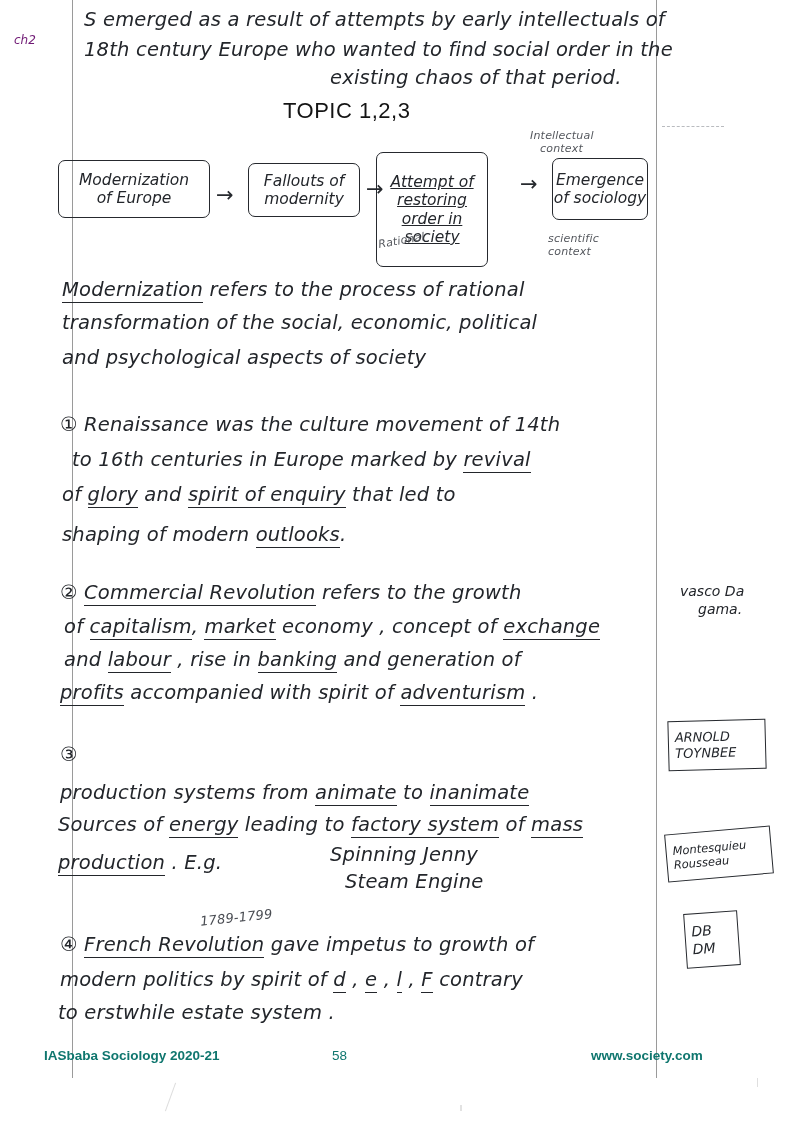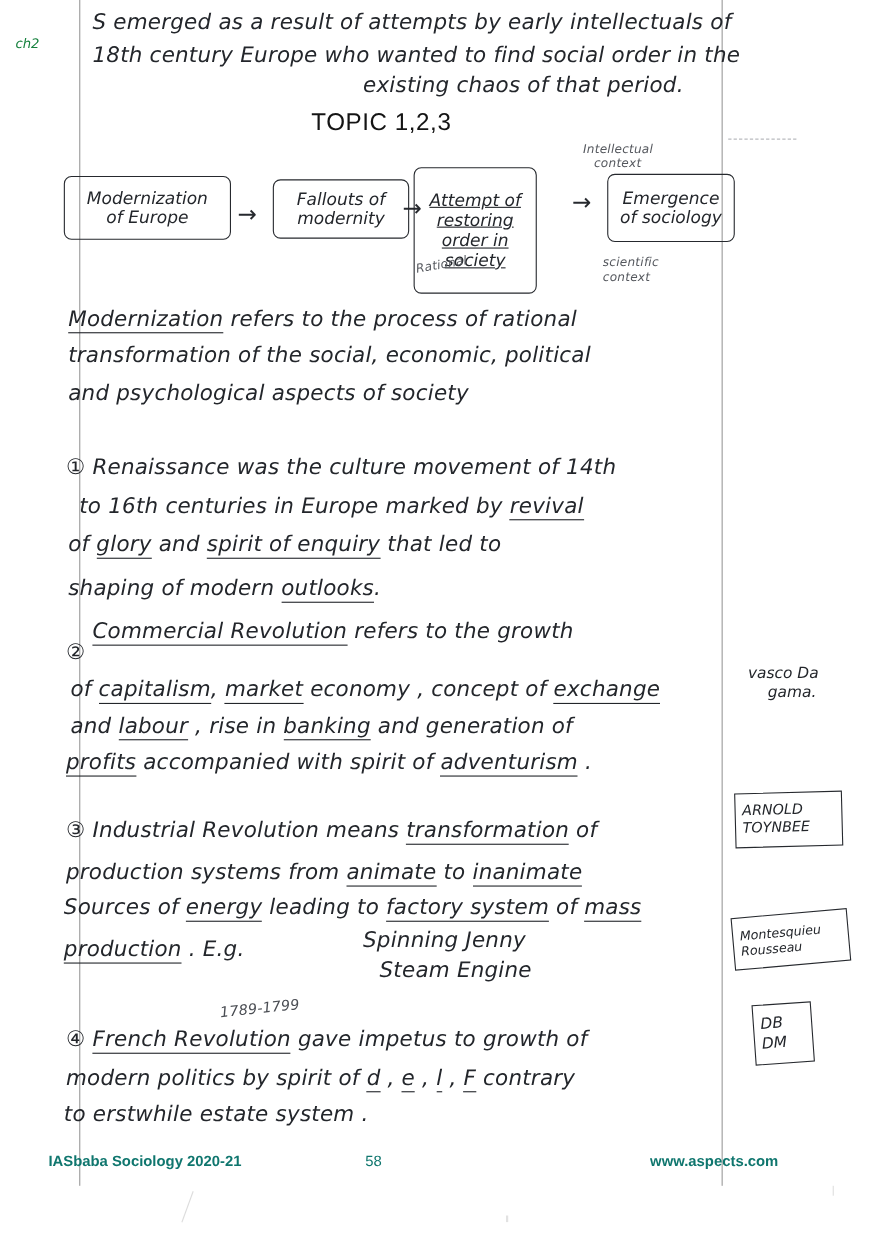--- a/index.html
+++ b/index.html
@@ -151,21 +151,21 @@
     position: absolute;
     background: #bfbfbf;
   }
   .margin-scribble {
     position: absolute;
     left: 14px;
     top: 33px;
     font-family: "DejaVu Sans", sans-serif;
     font-style: italic;
     font-size: 12px;
-    color: #15803d;
+    color: #701a75;
     white-space: nowrap;
   }
   .dash-mark {
     position: absolute;
     left: 662px;
     top: 126px;
     width: 62px;
     height: 1px;
     border-top: 1px dashed #b9bbbf;
   }
@@ -188,37 +188,37 @@
 
   <div class="dash-mark"></div>
 
   <div class="flow-box" style="left:58px; top:160px; width:152px; height:58px;">
     <span>Modernization</span>
     <span>of Europe</span>
   </div>
 
   <div class="arrow" style="left:216px; top:183px;">→</div>
 
-  <div class="flow-box" style="left:248px; top:163px; width:124px; height:54px;">
+  <div class="flow-box" style="left:248px; top:163px; width:112px; height:54px;">
     <span>Fallouts of</span>
     <span>modernity</span>
   </div>
 
   <div class="arrow" style="left:366px; top:177px;">→</div>
 
   <div class="flow-box" style="left:376px; top:152px; width:112px; height:115px;text-decoration:underline;">
     <span>Attempt of</span>
     <span>restoring</span>
     <span>order in</span>
     <span>society</span>
   </div>
 
   <div class="arrow" style="left:520px; top:172px;">→</div>
 
-  <div class="flow-box" style="left:552px; top:158px; width:116px; height:62px;">
+  <div class="flow-box" style="left:552px; top:158px; width:96px; height:62px;">
     <span>Emergence</span>
     <span>of sociology</span>
   </div>
 
   <div class="hw hw-xs" style="left:378px; top:234px; transform:rotate(-10deg);">Rational</div>
 
   <div class="hw hw-xs" style="left:530px; top:129px;">Intellectual</div>
   <div class="hw hw-xs" style="left:540px; top:142px;">context</div>
 
   <div class="hw hw-xs" style="left:548px; top:232px;">scientific</div>
@@ -238,37 +238,34 @@
     <span>to 16th centuries in Europe  marked by </span><span class="u">revival</span>
   </div>
   <div class="hw hw-l" style="left:62px; top:485px;">
     <span>of </span><span class="u">glory</span><span> and  </span><span class="u">spirit of enquiry</span><span>  that  led to</span>
   </div>
   <div class="hw hw-l" style="left:62px; top:525px;">
     <span>shaping of  modern  </span><span class="u">outlooks</span><span>.</span>
   </div>
 
   <div class="hw hw-l" style="left:60px; top:583px;">②</div>
-  <div class="hw hw-l" style="left:84px; top:564px;text-align:center;">
+  <div class="hw hw-l" style="left:84px; top:583px;text-align:center;">
     <span class="u">Commercial Revolution</span><span>  refers  to  the  growth</span>
   </div>
   <div class="hw hw-l" style="left:64px; top:617px;">
     <span>of </span><span class="u">capitalism</span><span>, </span><span class="u">market</span><span> economy ,  concept of </span><span class="u">exchange</span>
   </div>
   <div class="hw hw-l" style="left:64px; top:650px;">
     <span>and </span><span class="u">labour</span><span> , rise in </span><span class="u">banking</span><span> and  generation of</span>
   </div>
   <div class="hw hw-l" style="left:60px; top:683px;">
     <span class="u">profits</span><span>  accompanied  with  spirit of  </span><span class="u">adventurism</span><span> .</span>
   </div>
 
   <div class="hw hw-l" style="left:60px; top:745px;">③</div>
-  <div class="hw hw-l" style="left:84px; top:745px;">
-    <span>Industrial Revolution</span><span>  means  </span><span class="u">transformation</span><span> of</span>
-  </div>
   <div class="hw hw-l" style="left:60px; top:783px;">
     <span>production systems from </span><span class="u">animate</span><span> to </span><span class="u">inanimate</span>
   </div>
   <div class="hw hw-l" style="left:58px; top:815px;">
     <span>Sources of </span><span class="u">energy</span><span> leading to </span><span class="u">factory system</span><span> of </span><span class="u">mass</span>
   </div>
   <div class="hw hw-l" style="left:58px; top:853px;">
     <span class="u">production</span><span>    .  E.g.</span>
   </div>
   <div class="hw hw-l" style="left:330px; top:845px;">Spinning Jenny</div>
@@ -277,21 +274,21 @@
   <div class="hw hw-l" style="left:60px; top:935px;">④</div>
   <div class="hw hw-sm" style="left:200px; top:910px; transform:rotate(-6deg);">1789-1799</div>
   <div class="hw hw-l" style="left:84px; top:935px;">
     <span class="u">French Revolution</span><span>  gave  impetus  to  growth of</span>
   </div>
   <div class="hw hw-l" style="left:60px; top:970px;">
     <span>modern politics  by   spirit of   </span><span class="u">d</span><span> , </span><span class="u">e</span><span> , </span><span class="u">l</span><span> , </span><span class="u">F</span><span>  contrary</span>
   </div>
   <div class="hw hw-l" style="left:58px; top:1003px;">to  erstwhile   estate  system .</div>
 
-  <div class="note-plain" style="left:680px; top:604px;">
+  <div class="note-plain" style="left:680px; top:583px;">
     <span>vasco Da</span>
     <span style="margin-left:18px;">gama.</span>
   </div>
 
   <div class="note-box" style="left:668px; top:720px; width:98px; height:50px; font-size:13px; transform:rotate(-1.5deg);">
     <span>ARNOLD</span>
     <span>TOYNBEE</span>
   </div>
 
   <div class="note-box" style="left:666px; top:830px; width:106px; height:48px; font-size:11.5px; transform:rotate(-5deg);">
@@ -300,20 +297,20 @@
   </div>
 
   <div class="note-box" style="left:685px; top:912px; width:54px; height:55px; font-size:14px; transform:rotate(-4deg);">
     <span>DB</span>
     <span>DM</span>
   </div>
 
   <div class="footer">
     <span class="f-left">IASbaba Sociology 2020-21</span>
     <span class="f-mid">58</span>
-    <span class="f-right">www.aspects.com</span>
+    <span class="f-right">www.society.com</span>
   </div>
 
   <div class="stray" style="left:170px; top:1082px; width:1px; height:30px; transform:rotate(20deg); opacity:.55;"></div>
   <div class="stray" style="left:460px; top:1105px; width:2px; height:6px; opacity:.45;"></div>
   <div class="stray" style="left:757px; top:1078px; width:1px; height:9px; opacity:.5;"></div>
 
 </div>
 
 </body></html>

